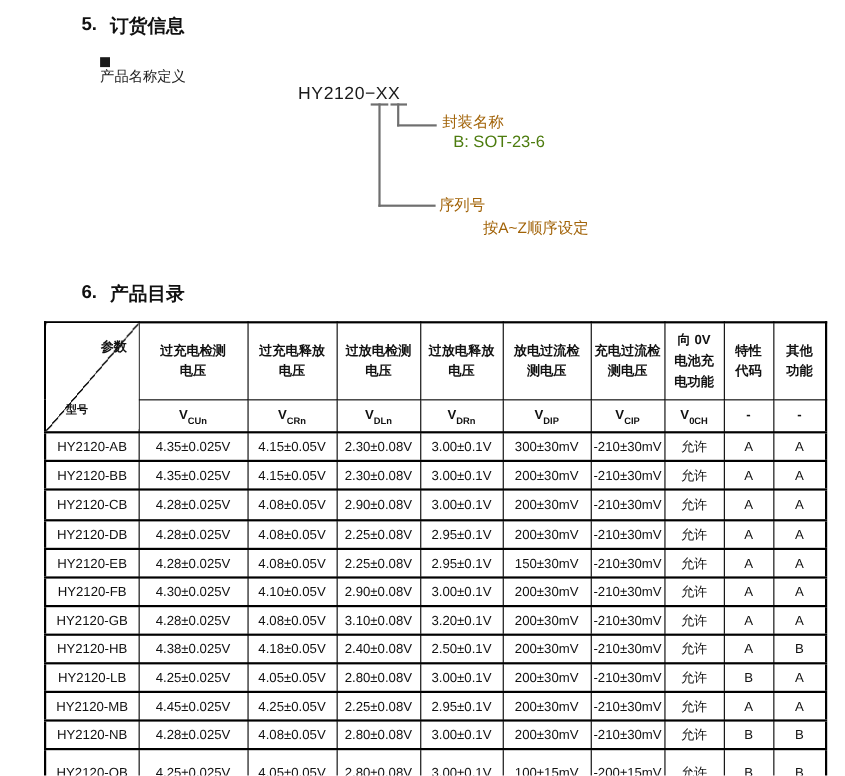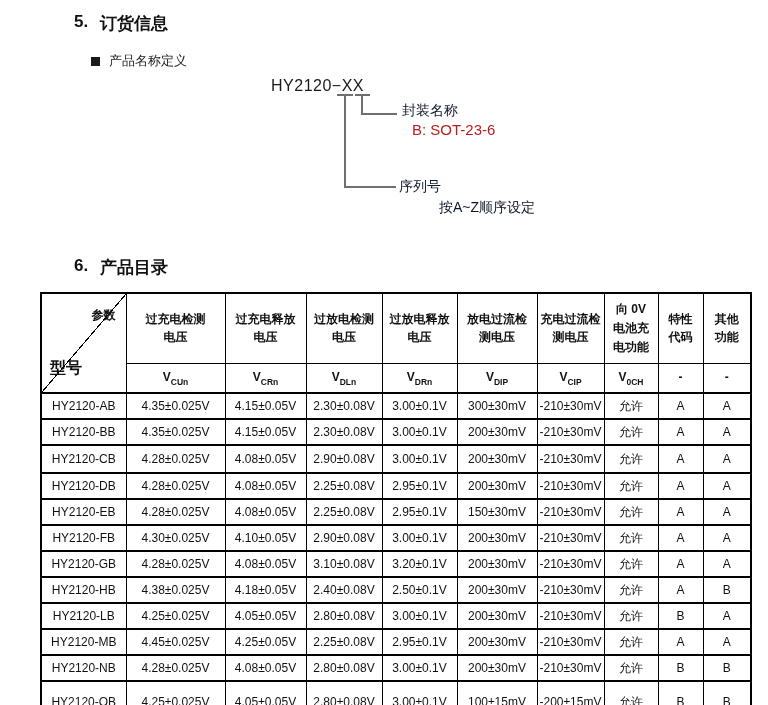--- a/index.html
+++ b/index.html
@@ -5,46 +5,46 @@
   html,body{margin:0;padding:0;}
   body{
     width:768px;height:705px;background:#ffffff;overflow:hidden;position:relative;
     font-family:"Liberation Sans","DejaVu Sans",sans-serif;color:#111;
   }
   .abs{position:absolute;}
   
   .heading{font-size:17px;font-weight:bold;color:#111;display:flex;}
   .heading .num{width:26px;}
   
-  .bullet-line{display:flex;align-items:center;font-size:13px;color:#222;}
+  .bullet-line{display:flex;align-items:flex-start;font-size:13px;color:#222;flex-direction:column;}
   .bullet-sq{width:9px;height:9px;background:#1a1a1a;display:inline-block;margin-right:9px;}
   
   .partnum{font-size:16px;letter-spacing:0.5px;color:#1a1a1a;}
   .dline{background:#6f6f6f;position:absolute;}
-  .dlabel{font-size:14px;color:#0f172a;position:absolute;white-space:nowrap;}
-  .dvalue{font-size:15px;color:#b91c1c;position:absolute;white-space:nowrap;}
+  .dlabel{font-size:14px;color:#a16207;position:absolute;white-space:nowrap;}
+  .dvalue{font-size:15px;color:#4d7c0f;position:absolute;white-space:nowrap;}
   
   table.catalog{
     border-collapse:collapse;table-layout:fixed;
     border:2px solid #000;background:#fff;
   }
   table.catalog td{
     border:1px solid #000;text-align:center;vertical-align:middle;
     padding:0;font-size:12px;color:#111;overflow:hidden;
   }
   table.catalog tbody tr{border-top:2px solid #000;}
   td.h1{font-weight:bold;font-size:12px;line-height:1.55;white-space:pre-line;}
   td.sym{font-weight:bold;font-size:13px;}
   td.sym sub{font-size:8.5px;font-weight:bold;position:relative;bottom:-1px;letter-spacing:0;}
   td.corner{
     position:relative;
     background:linear-gradient(to bottom right,#fff 49.55%,#000 49.55%,#000 50.45%,#fff 50.45%);
   }
   td.corner .tr{position:absolute;top:13px;right:10px;font-weight:bold;font-size:12px;}
-  td.corner .bl{position:absolute;bottom:13px;left:8px;font-weight:bold;font-size:16px;}
+  td.corner .bl{position:absolute;bottom:13px;left:18px;font-weight:bold;font-size:10px;}
   tr.hdr1{height:70px;}
   tr.hdr2{height:30px;margin-left:13px;}
 </style>
 </head>
 <body>
 
 <div class="abs heading" style="left:74px;top:12px;">
   <span class="num">5.</span>
   <span>订货信息</span>
 </div>

